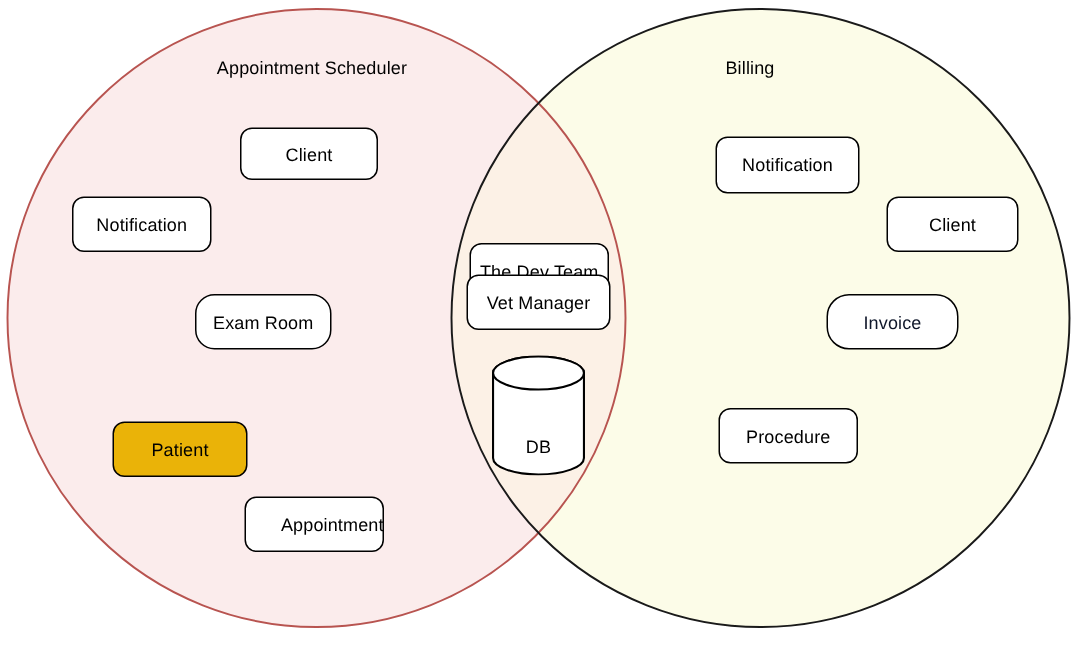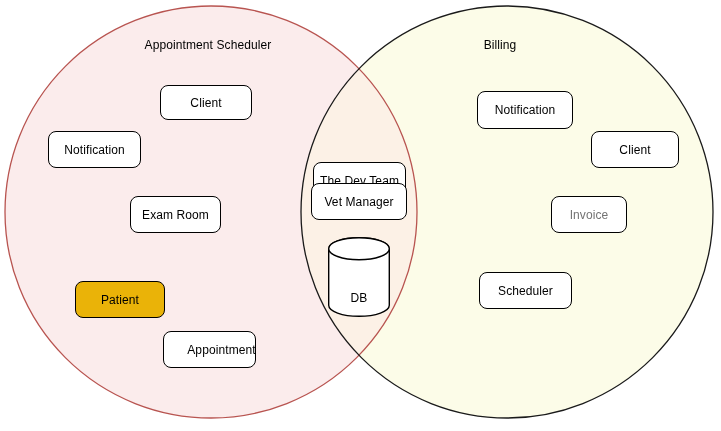--- a/index.html
+++ b/index.html
@@ -86,29 +86,29 @@
 
     <circle id="set-right-stroke" cx="507" cy="212" r="206" fill="none" stroke="#1a1a1a" stroke-width="1.3"></circle>
   </svg>
 
   <div class="circle-label" id="label-left" style="left: 208px; top: 38px;">Appointment Scheduler</div>
   <div class="circle-label" id="label-right" style="left: 500px; top: 38px; text-align: right;">Billing</div>
 
   <div id="nodes-layer">
       <div class="node-box" style="left: 160px; top: 85px; width: 92px; height: 35px; background: rgb(255, 255, 255); border-color: rgb(0, 0, 0); color: rgb(0, 0, 0);">Client</div>
       <div class="node-box" style="left: 48px; top: 131px; width: 93px; height: 37px; background: rgb(255, 255, 255); border-color: rgb(0, 0, 0); color: rgb(0, 0, 0);">Notification</div>
-      <div class="node-box" style="left: 130px; top: 196px; width: 91px; height: 37px; background: rgb(255, 255, 255); border-color: rgb(0, 0, 0); color: rgb(0, 0, 0);">Exam Room</div>
+      <div class="node-box" style="left: 130px; top: 196px; width: 91px; height: 37px; background: rgb(255, 255, 255); border-color: rgb(0, 0, 0); color: rgb(0, 0, 0); border-radius: 13px;">Exam Room</div>
       <div class="node-box" style="left: 75px; top: 281px; width: 90px; height: 37px; background: #eab308; border-color: rgb(0, 0, 0); color: rgb(0, 0, 0);">Patient</div>
       <div class="node-box" style="left: 163px; top: 331px; width: 93px; height: 37px; background: rgb(255, 255, 255); border-color: rgb(0, 0, 0); color: rgb(0, 0, 0); padding-left: 24px;">Appointment</div>
       <div class="node-box" style="left: 313px; top: 131px; width: 93px; height: 37px; background: rgb(255, 255, 255); border-color: rgb(0, 0, 0); color: rgb(0, 0, 0); margin-top: 31px;">The Dev Team</div>
       <div class="node-box" style="left: 311px; top: 183px; width: 96px; height: 37px; background: rgb(255, 255, 255); border-color: rgb(0, 0, 0); color: rgb(0, 0, 0);">Vet Manager</div>
       <div class="node-box" style="left: 477px; top: 91px; width: 96px; height: 38px; background: rgb(255, 255, 255); border-color: rgb(0, 0, 0); color: rgb(0, 0, 0);">Notification</div>
       <div class="node-box" style="left: 591px; top: 131px; width: 88px; height: 37px; background: rgb(255, 255, 255); border-color: rgb(0, 0, 0); color: rgb(0, 0, 0);">Client</div>
-      <div class="node-box" style="left: 551px; top: 196px; width: 76px; height: 37px; background: rgb(255, 255, 255); border-color: rgb(0, 0, 0); color: #737373;">Invoice</div>
-      <div class="node-box" style="left: 479px; top: 272px; width: 93px; height: 37px; background: rgb(255, 255, 255); border-color: rgb(0, 0, 0); color: rgb(0, 0, 0);">Scheduler</div>
+      <div class="node-box" style="left: 551px; top: 196px; width: 88px; height: 37px; background: rgb(255, 255, 255); border-color: rgb(0, 0, 0); color: #0f172a; border-radius: 15px;">Invoice</div>
+      <div class="node-box" style="left: 479px; top: 272px; width: 93px; height: 37px; background: rgb(255, 255, 255); border-color: rgb(0, 0, 0); color: rgb(0, 0, 0);">Procedure</div>
       <div class="db-node" style="left: 328px; top: 237px; width: 62px; height: 80px;">
         <svg width="62" height="80" viewBox="0 0 62 80" style="position: absolute; left: 0px; top: 0px;">
           <path d="M 0.7 11.7 A 30.3 11 0 0 1 61.3 11.7 L 61.3 68.3 A 30.3 11 0 0 1 0.7 68.3 Z" fill="#ffffff" stroke="#000000" stroke-width="1.4"></path>
           <ellipse cx="31" cy="11.7" rx="30.3" ry="11" fill="#ffffff" stroke="#000000" stroke-width="1.4"></ellipse>
         </svg>
         <div class="db-label" style="top: 42px; color: rgb(0, 0, 0);">DB</div>
       </div>
     </div>
 
 </div>

